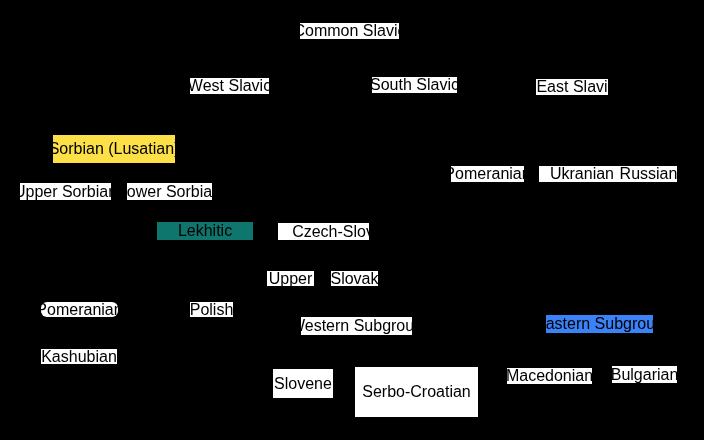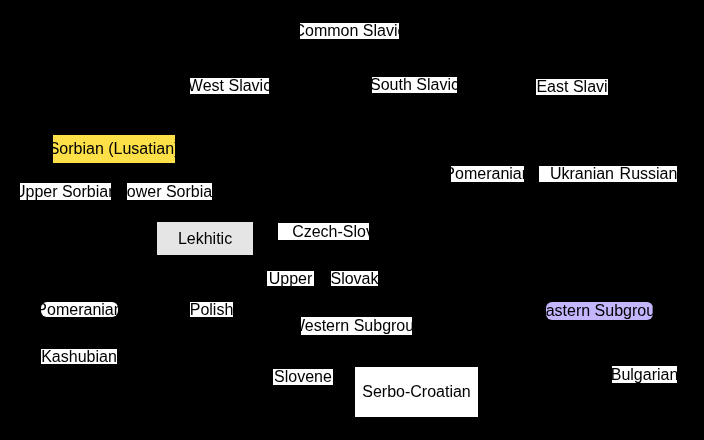--- a/index.html
+++ b/index.html
@@ -36,25 +36,26 @@
     <div class="node" style="left: 300px; top: 23px; width: 99px; height: 16px; background: rgb(255, 255, 255); color: rgb(0, 0, 0);">Common Slavic</div>
     <div class="node" style="left: 190px; top: 78px; width: 79px; height: 16px; background: rgb(255, 255, 255); color: rgb(0, 0, 0);">West Slavic</div>
     <div class="node" style="left: 372px; top: 77px; width: 85px; height: 16px; background: rgb(255, 255, 255); color: rgb(0, 0, 0);">South Slavic</div>
     <div class="node" style="left: 536px; top: 79px; width: 72px; height: 16px; background: rgb(255, 255, 255); color: rgb(0, 0, 0); padding-left: 8px;">East Slavic</div>
     <div class="node" style="left: 53px; top: 135px; width: 122px; height: 28px; background: #fde047; color: rgb(0, 0, 0);">Sorbian (Lusatian)</div>
     <div class="node" style="left: 451px; top: 166px; width: 73px; height: 16px; background: rgb(255, 255, 255); color: rgb(0, 0, 0);">Pomeranian</div>
     <div class="node" style="left: 539px; top: 166px; width: 86px; height: 16px; background: rgb(255, 255, 255); color: rgb(0, 0, 0);">Ukranian</div>
     <div class="node" style="left: 620px; top: 166px; width: 57px; height: 16px; background: rgb(255, 255, 255); color: rgb(0, 0, 0);">Russian</div>
     <div class="node" style="left: 20px; top: 183px; width: 91px; height: 17px; background: rgb(255, 255, 255); color: rgb(0, 0, 0);">Upper Sorbian</div>
     <div class="node" style="left: 127px; top: 183px; width: 85px; height: 17px; background: rgb(255, 255, 255); color: rgb(0, 0, 0);">Lower Sorbian</div>
-    <div class="node" style="left: 157px; top: 222px; width: 96px; height: 33px; background: #e5e5e5; color: rgb(0, 0, 0);">Lekhitic</div>
+    <div class="node" style="left: 157px; top: 222px; width: 96px; height: 18px; background: #0f766e; color: rgb(0, 0, 0);">Lekhitic</div>
     <div class="node" style="left: 278px; top: 223px; width: 91px; height: 17px; background: rgb(255, 255, 255); color: rgb(0, 0, 0); padding-left: 36px;">Czech-Slovak</div>
     <div class="node" style="left: 267px; top: 271px; width: 47px; height: 15px; background: rgb(255, 255, 255); color: rgb(0, 0, 0);">Upper</div>
     <div class="node" style="left: 331px; top: 271px; width: 47px; height: 15px; background: rgb(255, 255, 255); color: rgb(0, 0, 0);">Slovak</div>
     <div class="node" style="left: 41px; top: 302px; width: 77px; height: 15px; background: rgb(255, 255, 255); color: rgb(0, 0, 0); border-radius: 6px;">Pomeranian</div>
     <div class="node" style="left: 190px; top: 302px; width: 43px; height: 15px; background: rgb(255, 255, 255); color: rgb(0, 0, 0);">Polish</div>
     <div class="node" style="left: 301px; top: 317px; width: 111px; height: 18px; background: rgb(255, 255, 255); color: rgb(0, 0, 0);">Western Subgroup</div>
-    <div class="node" style="left: 546px; top: 302px; width: 107px; height: 18px; background: #c4b5fd; color: rgb(0, 0, 0); border-radius: 6px;">Eastern Subgroup</div>
+    <div class="node" style="left: 546px; top: 315px; width: 107px; height: 18px; background: #3b82f6; color: rgb(0, 0, 0);">Eastern Subgroup</div>
     <div class="node" style="left: 41px; top: 349px; width: 76px; height: 15px; background: rgb(255, 255, 255); color: rgb(0, 0, 0);">Kashubian</div>
-    <div class="node" style="left: 273px; top: 369px; width: 60px; height: 16px; background: rgb(255, 255, 255); color: rgb(0, 0, 0);">Slovene</div>
+    <div class="node" style="left: 273px; top: 369px; width: 60px; height: 29px; background: rgb(255, 255, 255); color: rgb(0, 0, 0);">Slovene</div>
     <div class="node" style="left: 355px; top: 367px; width: 123px; height: 50px; background: rgb(255, 255, 255); color: rgb(0, 0, 0);">Serbo-Croatian</div>
+    <div class="node" style="left: 507px; top: 368px; width: 85px; height: 16px; background: rgb(255, 255, 255); color: rgb(0, 0, 0);">Macedonian</div>
     <div class="node" style="left: 612px; top: 366px; width: 65px; height: 17px; background: rgb(255, 255, 255); color: rgb(0, 0, 0);">Bulgarian</div>
   </div>
 
 </body></html>

